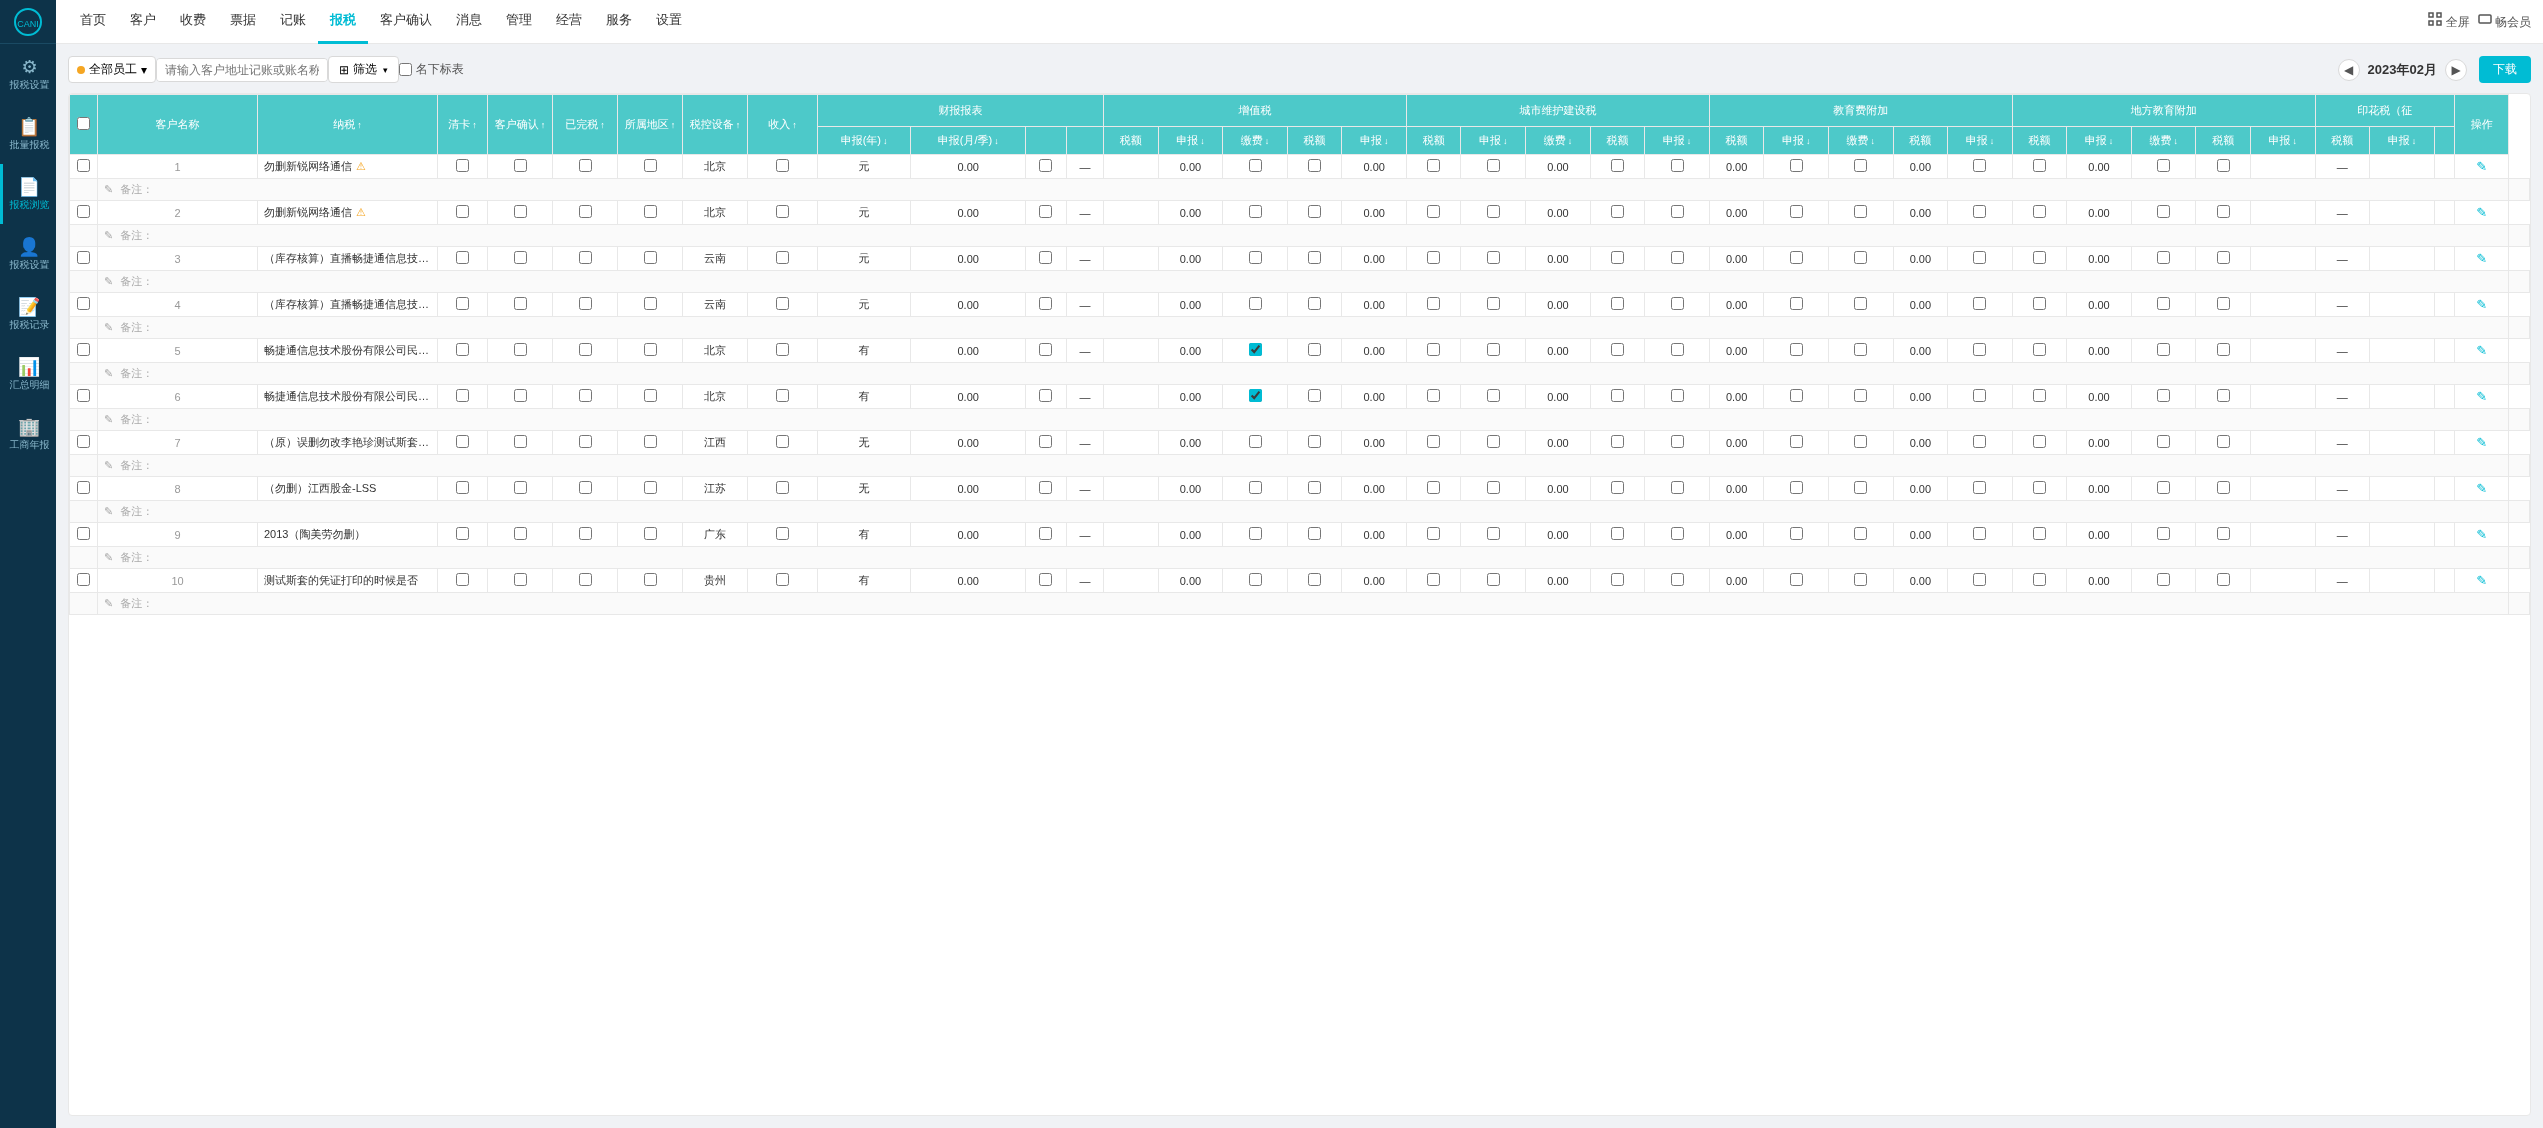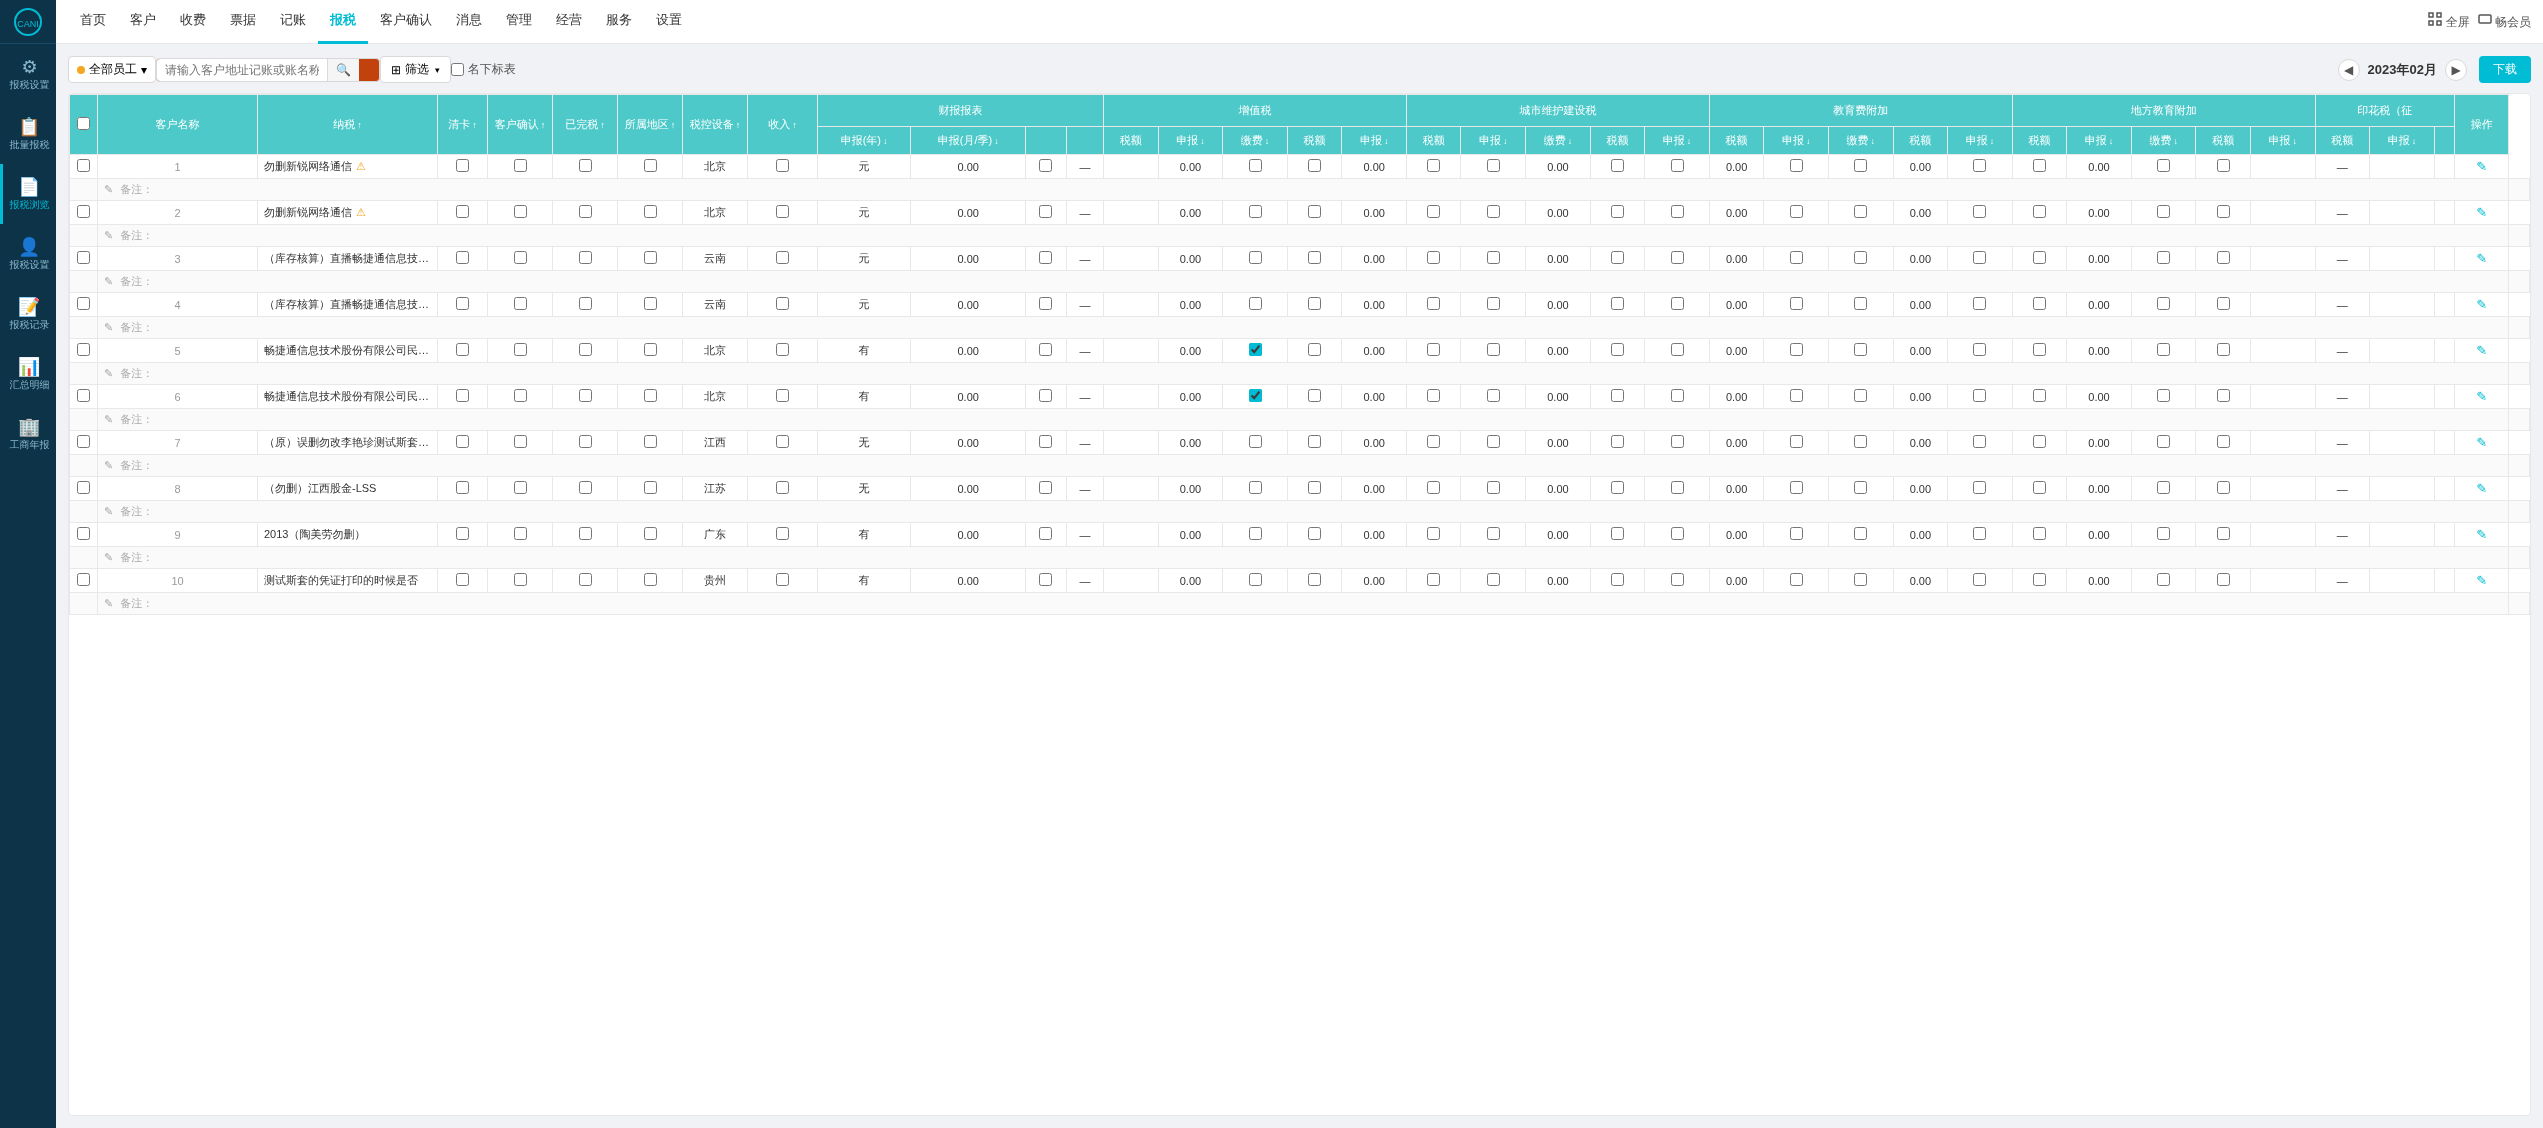--- a/index.html
+++ b/index.html
@@ -99,21 +99,21 @@
       gap: 4px;
     }
     .employee-select .dot { width: 8px; height: 8px; background: #f5a623; border-radius: 50%; }
     .search-box {
       display: flex;
       align-items: center;
       border: 1px solid #d9d9d9;
       border-radius: 4px;
       background: #c2410c;
       overflow: hidden;
-      width: 224px;
+      width: 172px;
     }
     .search-box input {
       border: none;
       outline: none;
       padding: 4px 8px;
       font-size: 12px;
       width: 170px;
     }
     .search-box .search-btn {
       padding: 4px 8px;

